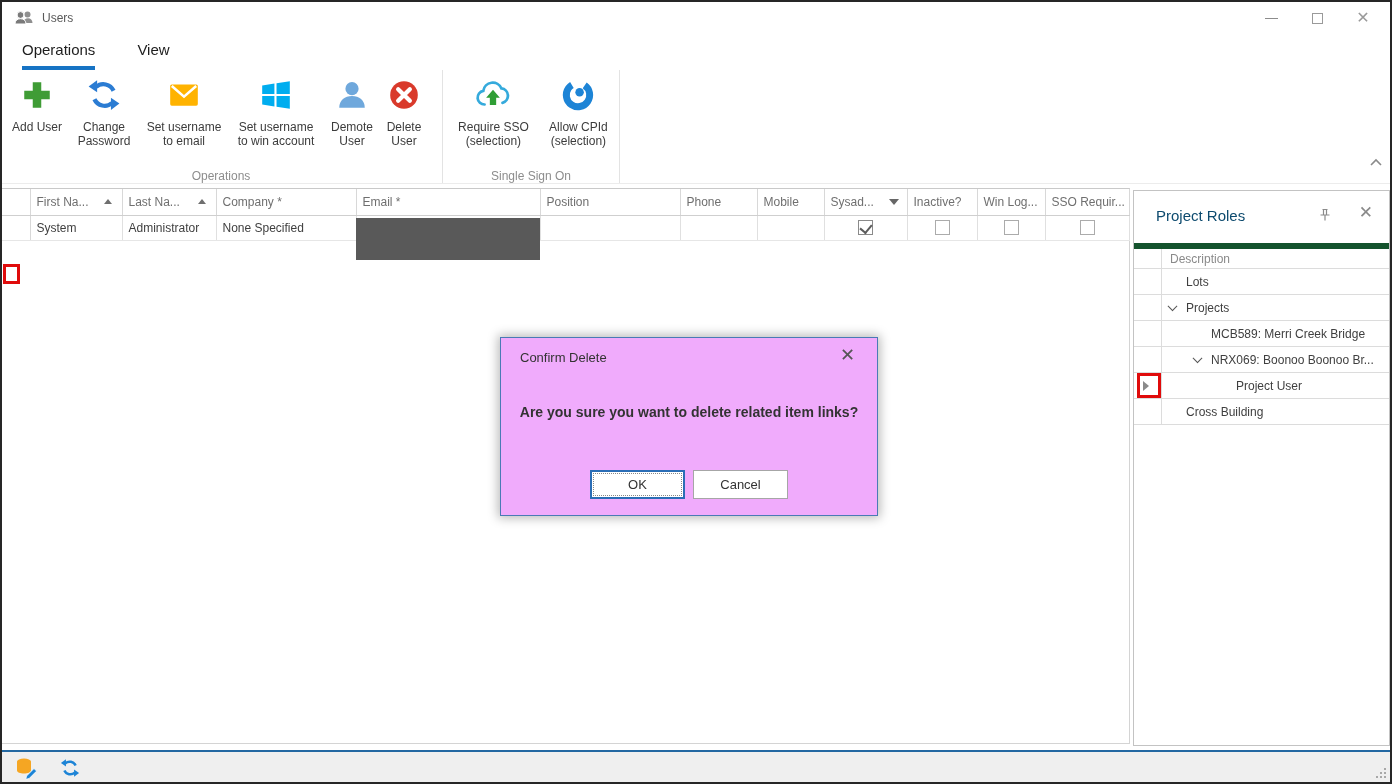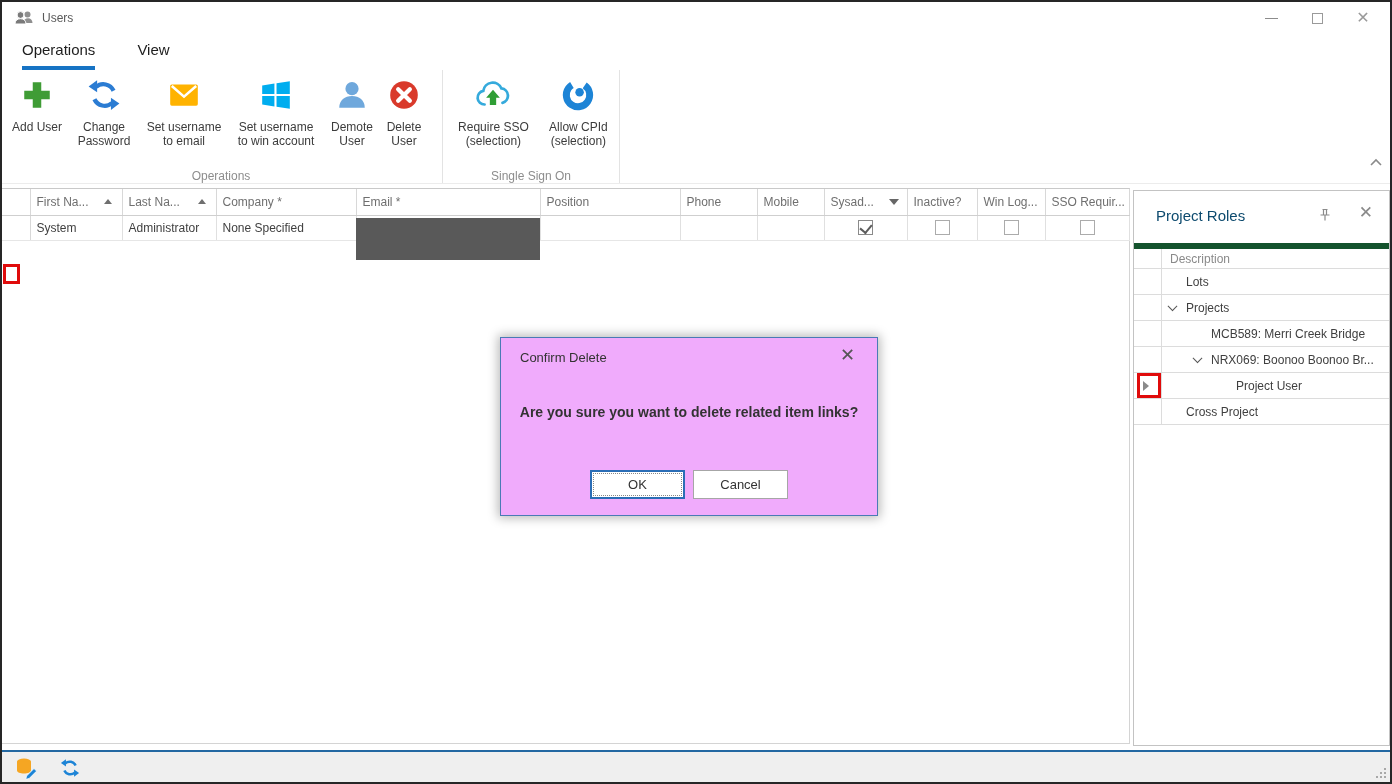--- a/index.html
+++ b/index.html
@@ -350,21 +350,21 @@
           <div class="t-arrow"></div>
           <div class="anno-box anno-panel"></div>
         </div>
         <div class="t-body">
             <span class="lbl" style="left:74px">Project User</span>
           </div>
       </div>
       <div class="trow">
         <div class="t-ind"></div>
         <div class="t-body">
-            <span class="lbl" style="left:24px">Cross Project</span>
+            <span class="lbl" style="left:24px">Cross Building</span>
           </div>
       </div>
     </div>
   </div>
 
   <div class="statusbar">
     <div class="sb-icon sb-db">
       <svg width="24" height="24" viewBox="0 0 24 24">
         <ellipse cx="10" cy="5.5" rx="7" ry="3" fill="#f5a623"></ellipse>
         <path d="M3 5.5v4.5c0 1.7 3.1 3 7 3s7-1.3 7-3V5.5" fill="#f5a623"></path>

